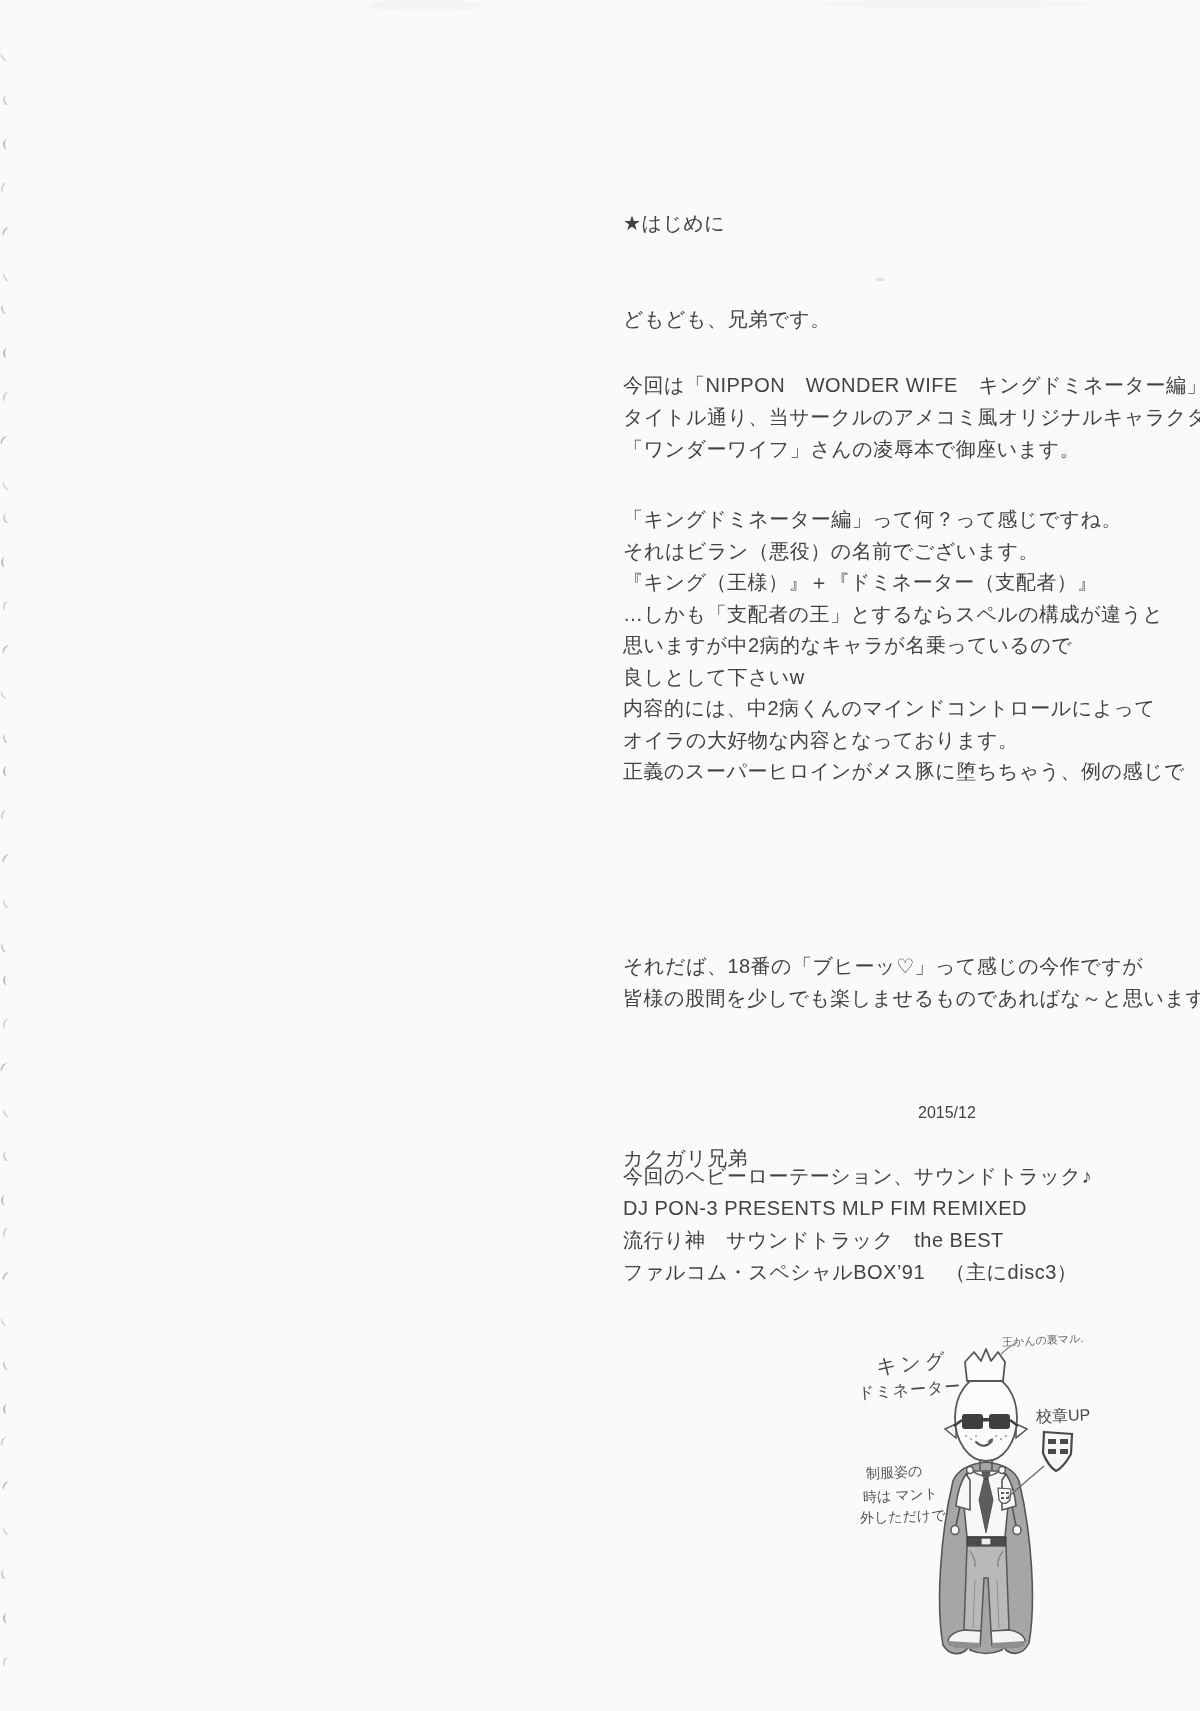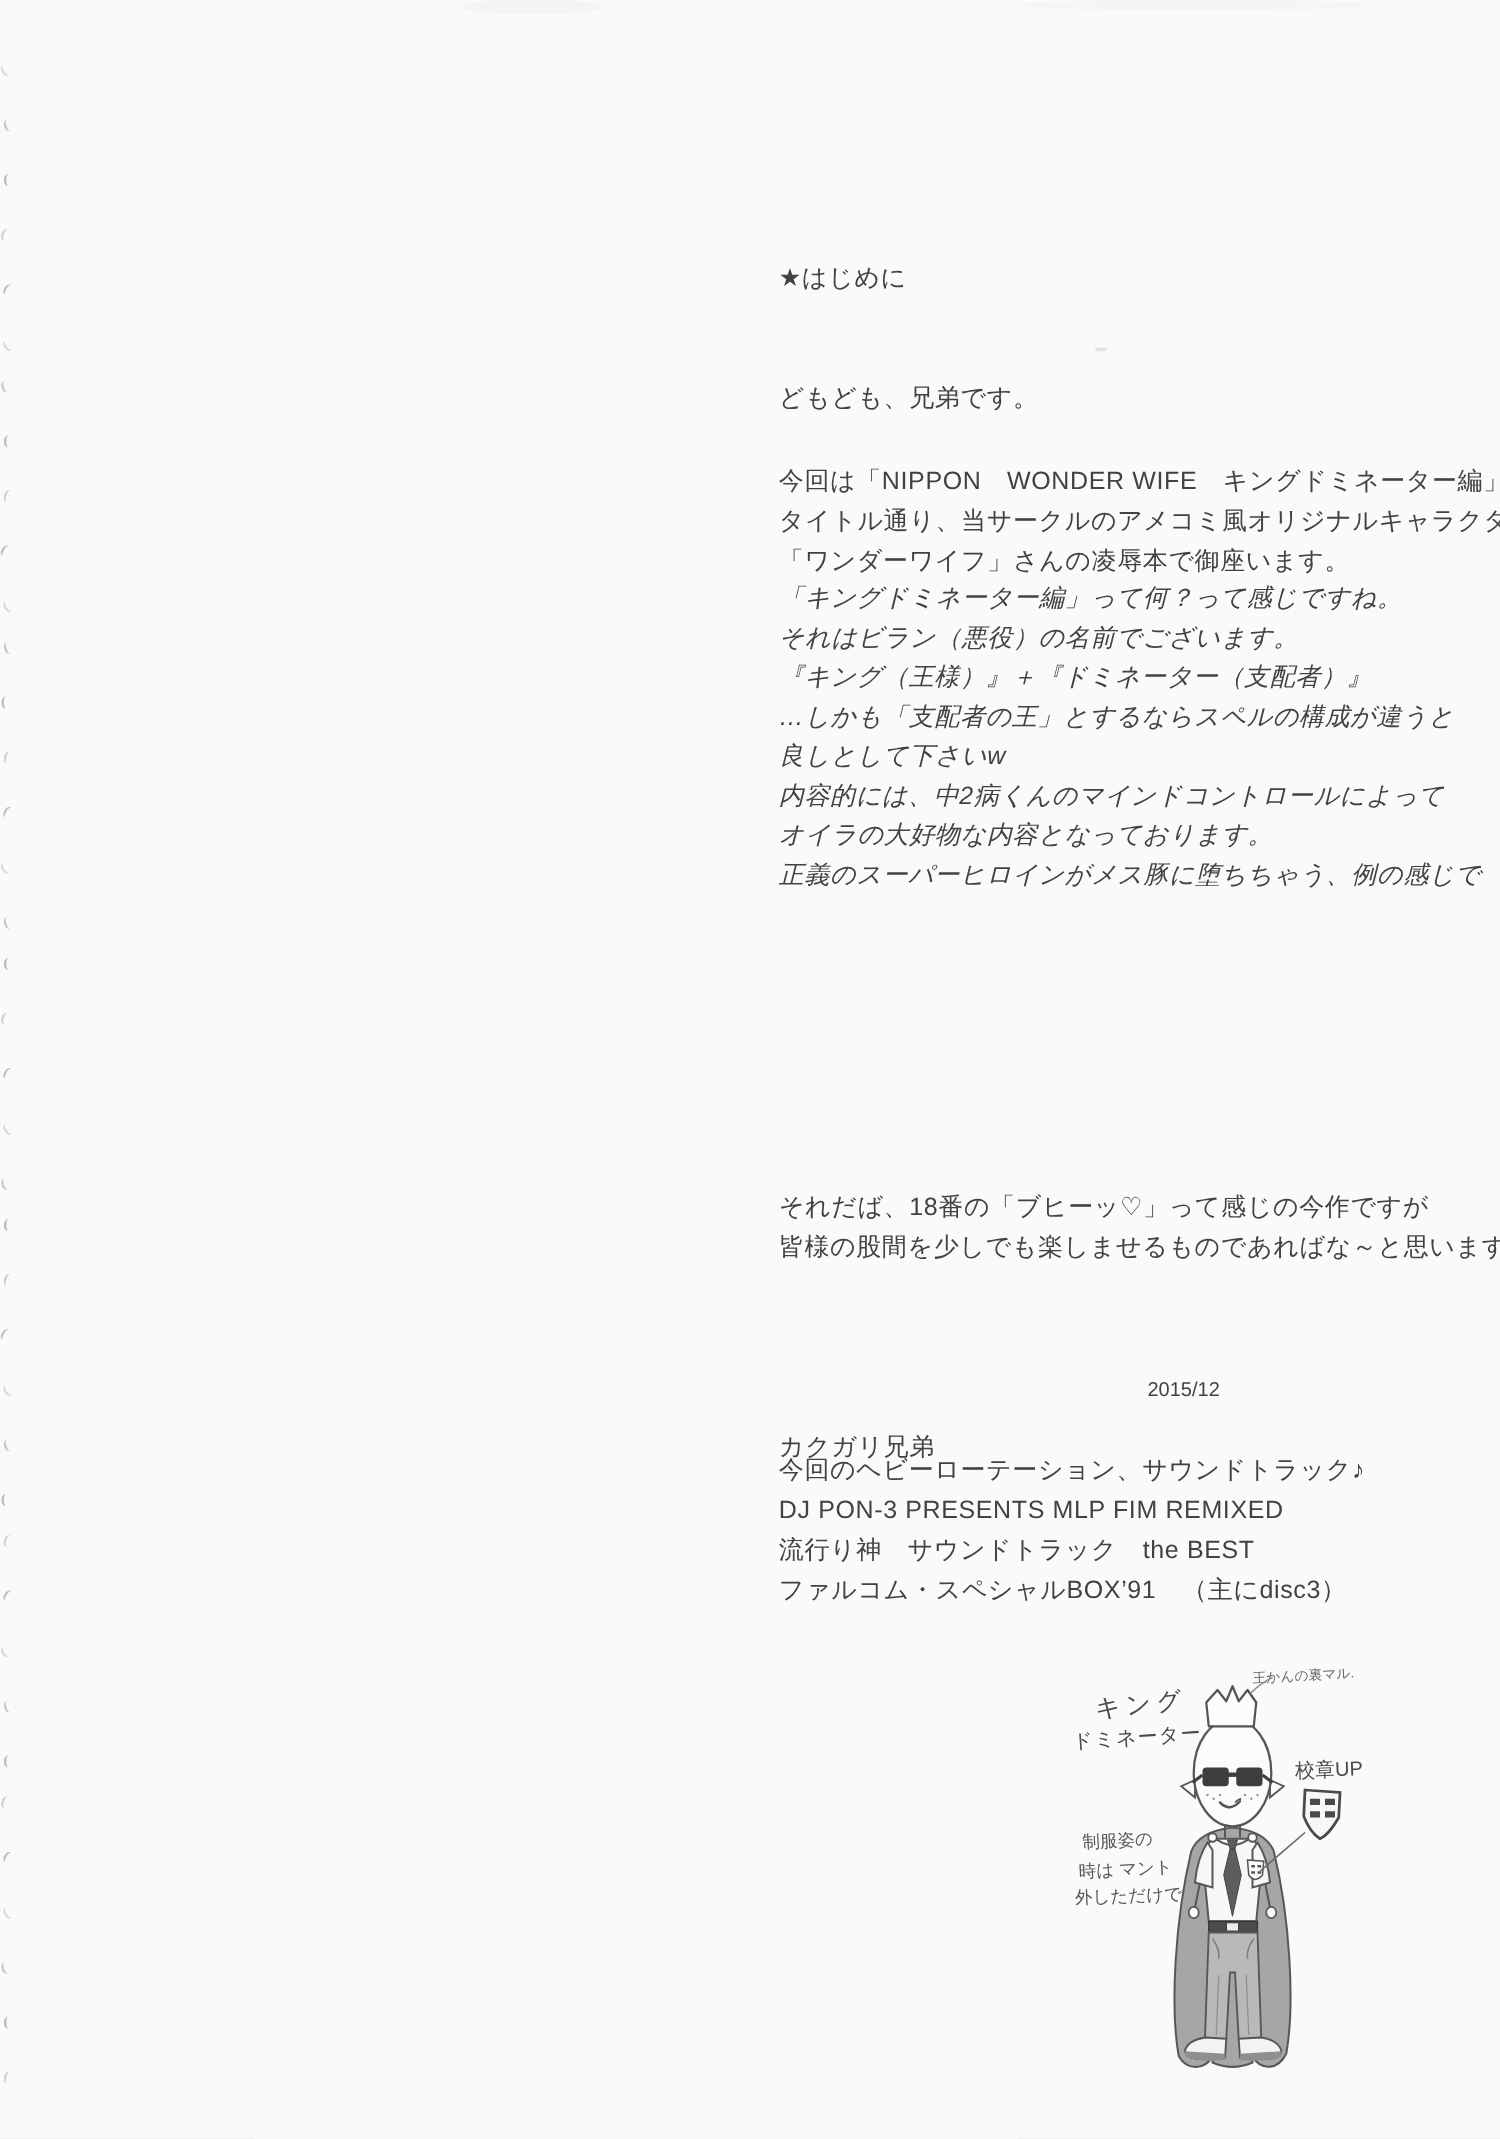--- a/index.html
+++ b/index.html
@@ -91,25 +91,26 @@
   <div class="para" style="top:207px;">★はじめに</div>
 
   <div class="para" style="top:303px;">
       <div class="line">どもども、兄弟です。</div>
     </div>
   <div class="para" style="top:369px;">
       <div class="line">今回は「NIPPON　WONDER WIFE　キングドミネーター編」です。</div>
       <div class="line">タイトル通り、当サークルのアメコミ風オリジナルキャラクター</div>
       <div class="line">「ワンダーワイフ」さんの凌辱本で御座います。</div>
     </div>
-  <div class="para tight" style="top:464px;font-style:italic;">
+  <div class="para tight" style="top:504px;">
       <div class="line">「キングドミネーター編」って何？って感じですね。</div>
       <div class="line">それはビラン（悪役）の名前でございます。</div>
       <div class="line">『キング（王様）』＋『ドミネーター（支配者）』</div>
       <div class="line">…しかも「支配者の王」とするならスペルの構成が違うと</div>
+      <div class="line">思いますが中2病的なキャラが名乗っているので</div>
       <div class="line">良しとして下さいw</div>
       <div class="line">内容的には、中2病くんのマインドコントロールによって</div>
       <div class="line">オイラの大好物な内容となっております。</div>
       <div class="line">正義のスーパーヒロインがメス豚に堕ちちゃう、例の感じで</div>
     </div>
   <div class="para" style="top:950px;">
       <div class="line">それだば、18番の「ブヒーッ♡」って感じの今作ですが</div>
       <div class="line">皆様の股間を少しでも楽しませるものであればな～と思います。</div>
     </div>
 

